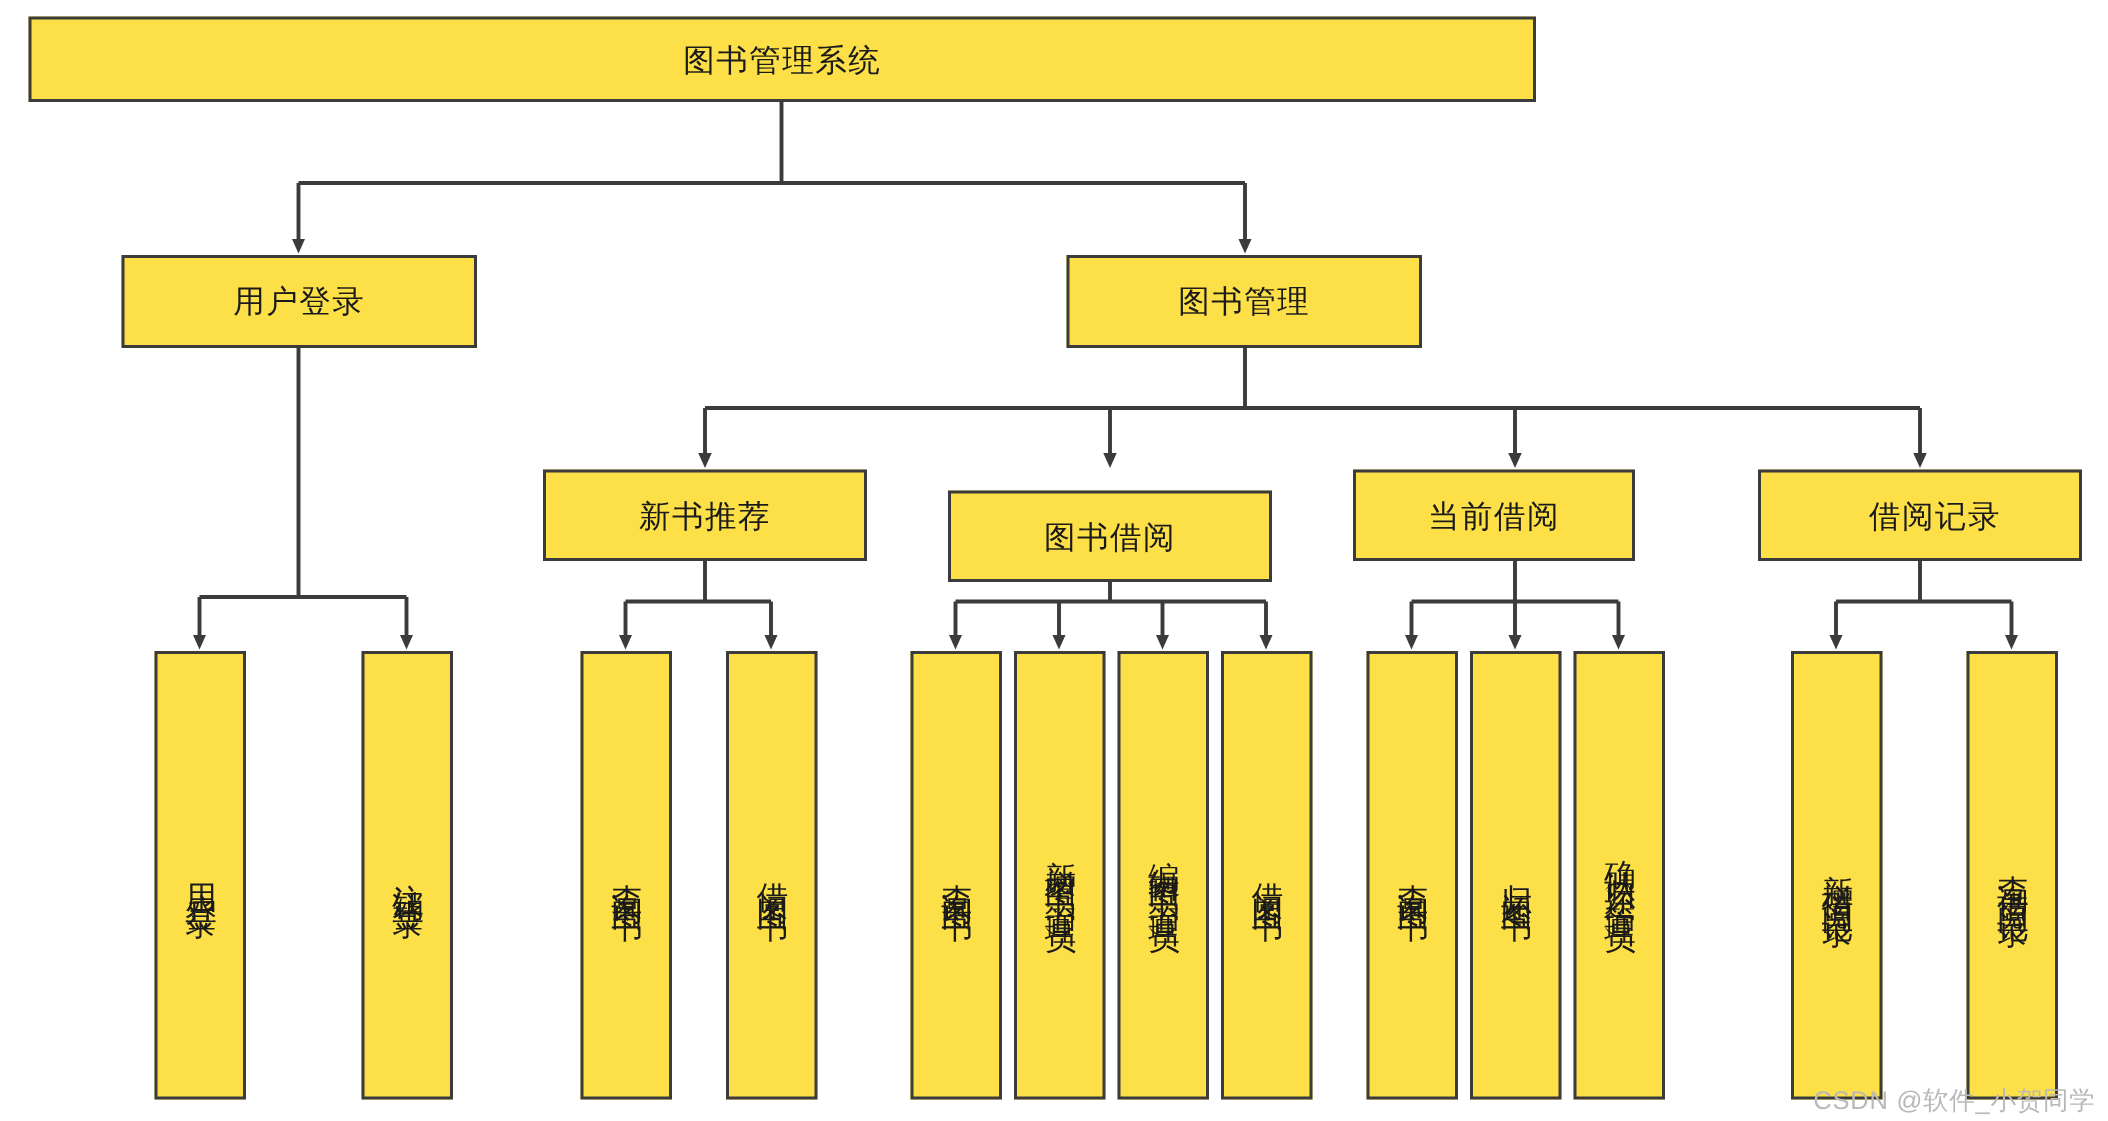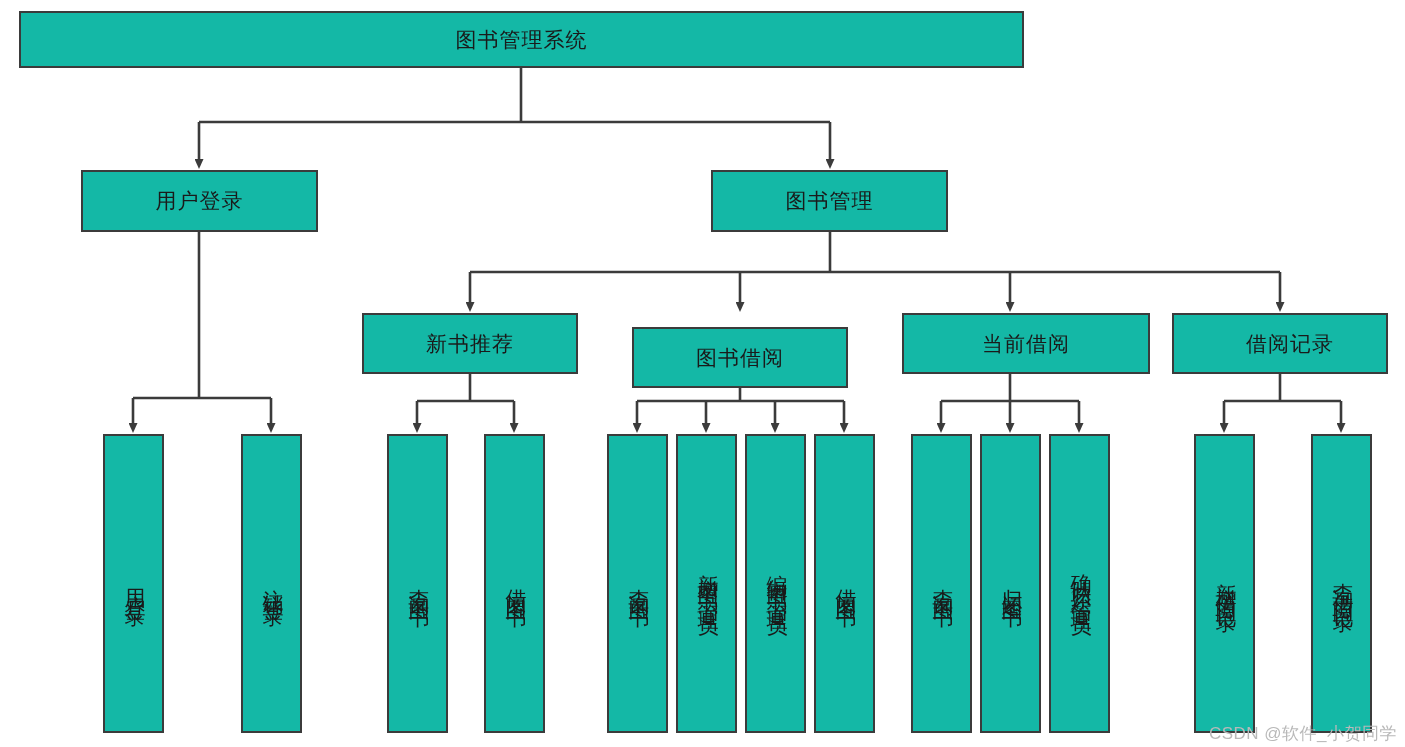--- a/index.html
+++ b/index.html
@@ -21,26 +21,25 @@
     position: absolute;
     left: 0;
     top: 0;
     width: 1405px;
     height: 747px;
   }
   .node {
     position: absolute;
     box-sizing: border-box;
     border: 2px solid #3b3b3b;
-    background: #14b8a6;
+    background: #fde047;
     display: flex;
     align-items: center;
     justify-content: center;
     color: #1a1a1a;
-    font-family: Liberation Mono, monospace;
   }
   .node.horiz {
     font-size: 21px;
     letter-spacing: 1px;
   }
   .node.vert {
     writing-mode: vertical-rl;
     text-orientation: upright;
     font-size: 21px;
     letter-spacing: 6px;
@@ -120,21 +119,21 @@
     </g>
   </svg>
 
   <div class="node horiz" style="left:19px; top:11px; width:1005px; height:57px;">图书管理系统</div>
 
   <div class="node horiz" style="left:81px; top:170px; width:237px; height:62px;">用户登录</div>
   <div class="node horiz" style="left:711px; top:170px; width:237px; height:62px;">图书管理</div>
 
   <div class="node horiz" style="left:362px; top:313px; width:216px; height:61px;">新书推荐</div>
   <div class="node horiz" style="left:632px; top:327px; width:216px; height:61px;">图书借阅</div>
-  <div class="node horiz" style="left:902px; top:313px; width:248px; height:61px;">当前借阅</div>
+  <div class="node horiz" style="left:902px; top:313px; width:188px; height:61px;">当前借阅</div>
   <div class="node horiz" style="left:1172px; top:313px; width:216px; height:61px;padding-left:20px;">借阅记录</div>
 
   <div class="node vert" style="left:103px; top:434px; width:61px; height:299px;">
     <span class="vtext">用户登录</span>
   </div>
   <div class="node vert" style="left:241px; top:434px; width:61px; height:299px;">
     <span class="vtext">注销登录</span>
   </div>
 
   <div class="node vert" style="left:387px; top:434px; width:61px; height:299px;">

